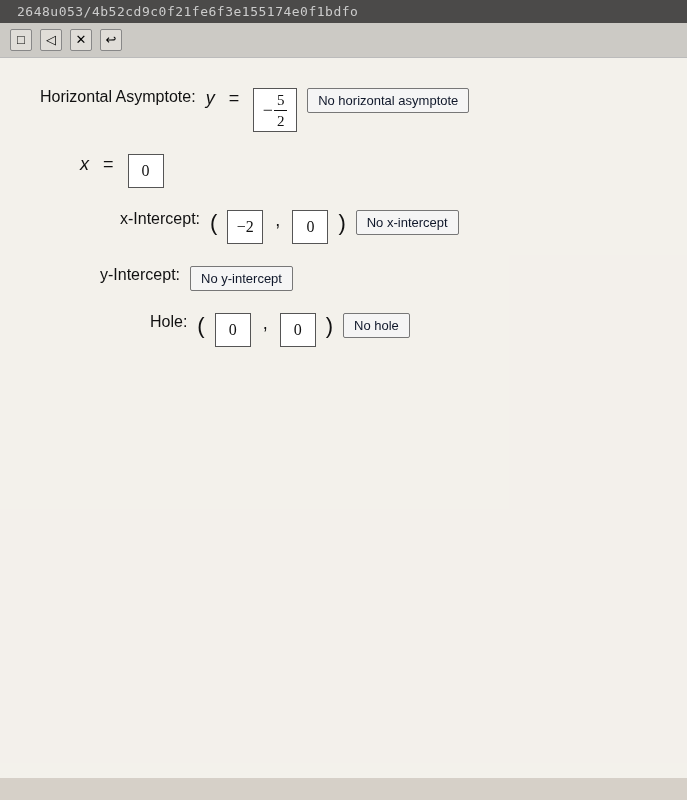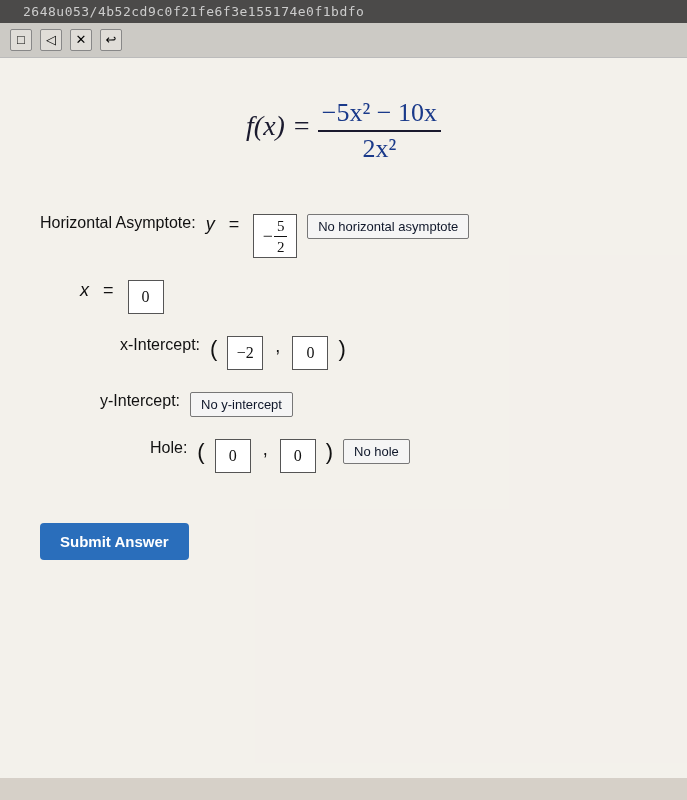--- a/index.html
+++ b/index.html
@@ -10,21 +10,21 @@
       width: 687px;
       min-height: 800px;
       position: relative;
       overflow: hidden;
     }
 
     .top-bar {
       background: rgba(50,50,50,0.85);
       color: #ccc;
       font-size: 13px;
-      padding: 4px 23px;
+      padding: 4px 17px;
       font-family: monospace;
       letter-spacing: 0.5px;
     }
 
     .toolbar {
       background: rgba(200,200,195,0.7);
       padding: 6px 10px;
       display: flex;
       align-items: center;
       gap: 8px;
@@ -221,29 +221,20 @@
 
 <div class="toolbar">
   <div class="toolbar-icon">□</div>
   <div class="toolbar-icon">◁</div>
   <div class="toolbar-icon">✕</div>
   <div class="toolbar-icon">↩</div>
 </div>
 
 <div class="main-content">
 
-  <div class="formula-section">
-    <span class="formula">
-      <em>f</em>(<em>x</em>) =
-    </span>
-    <span class="formula-frac">
-      <span class="numerator">−5x² − 10x</span>
-      <span class="denominator">2x²</span>
-    </span>
-  </div>
 
 
   <div class="row row-indent-1">
     <span class="row-label">
       <span>Horizontal Asymptote:</span>
     </span>
     <span style="font-style:italic; font-size:18px;">y</span>
     <span class="equals">=</span>
     <div class="input-box-frac">
       <div class="frac-inner">
@@ -273,20 +264,21 @@
     </span>
     <span class="paren">(</span>
     <div class="input-box">
       <span>−2</span>
     </div>
     <span class="comma">,</span>
     <div class="input-box">
       <span>0</span>
     </div>
     <span class="paren">)</span>
+    <button class="alt-button">No x-intercept</button>
   </div>
 
   <div class="row row-indent-4">
     <span class="row-label">
       <span>y-Intercept:</span>
     </span>
     <button class="alt-button">No y-intercept</button>
   </div>
 
   <div class="row row-indent-3" style="padding-left:110px;">
@@ -298,17 +290,14 @@
       <span>0</span>
     </div>
     <span class="comma">,</span>
     <div class="input-box">
       <span>0</span>
     </div>
     <span class="paren">)</span>
     <button class="alt-button">No hole</button>
   </div>
 
-  <div style="margin-top: 30px;">
-    <button class="submit-btn">Submit Answer</button>
-  </div>
 
 </div>
 
 </body></html>

